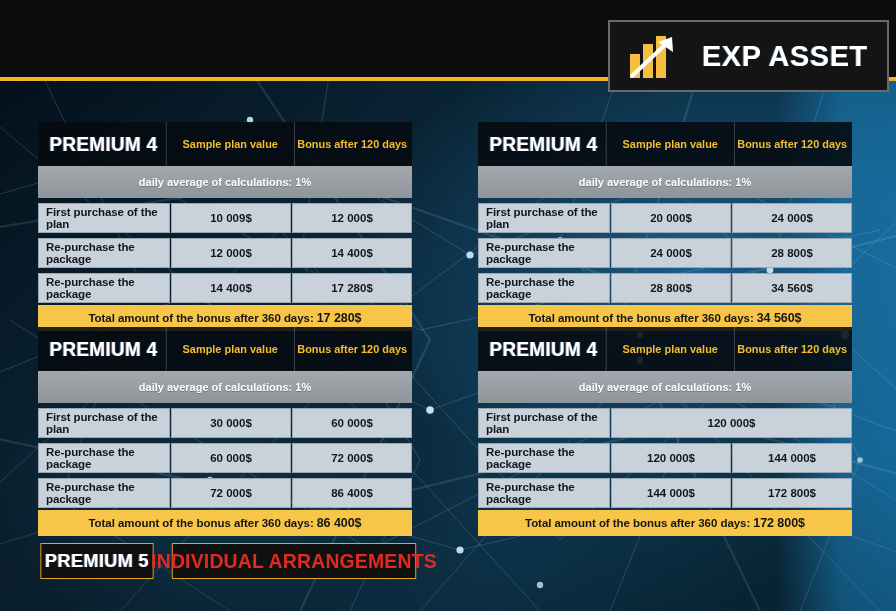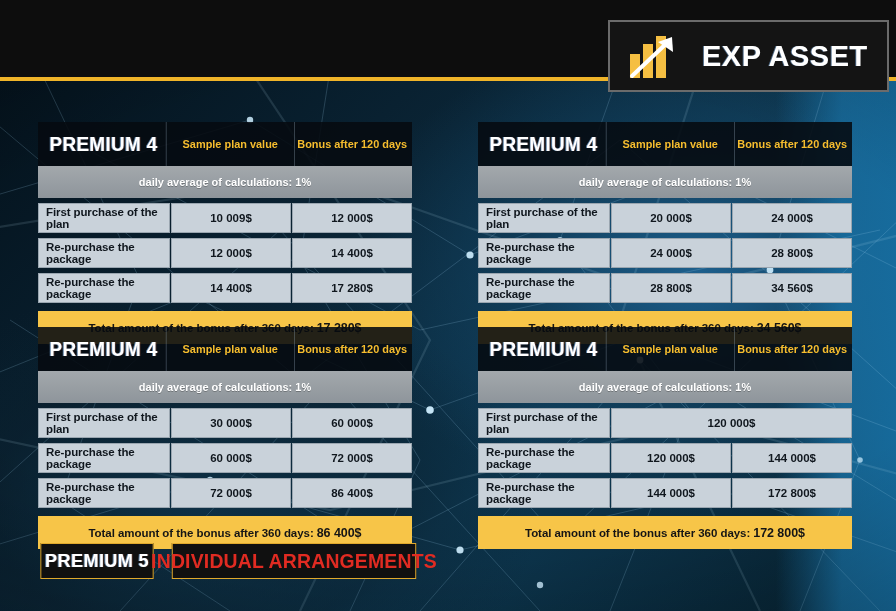--- a/index.html
+++ b/index.html
@@ -119,21 +119,21 @@
     border:1px solid #9aa6b0;
     transform:none;
   }
   .t-row .c.label{
     width:132px; justify-content:flex-start; padding-left:7px;
     font-size:11.5px; letter-spacing:-.1px;
   }
   .t-row .c.val{ flex:1; margin-left:1px; }
 
   .t-total{
-    height:33px; margin-top:8px;
+    height:26px; margin-top:2px;
     background:#f7c548;
     display:flex; align-items:center; justify-content:center;
     color:#151515; font-size:11.5px; font-weight:bold;
     letter-spacing:-.05px;
   }
   .t-total b{ font-weight:bold; margin-left:3px; font-size:12.5px; }
 
   
   #tbl-0{ left:38px;  top:122px; }
   #tbl-1{ left:478px; top:122px; }

